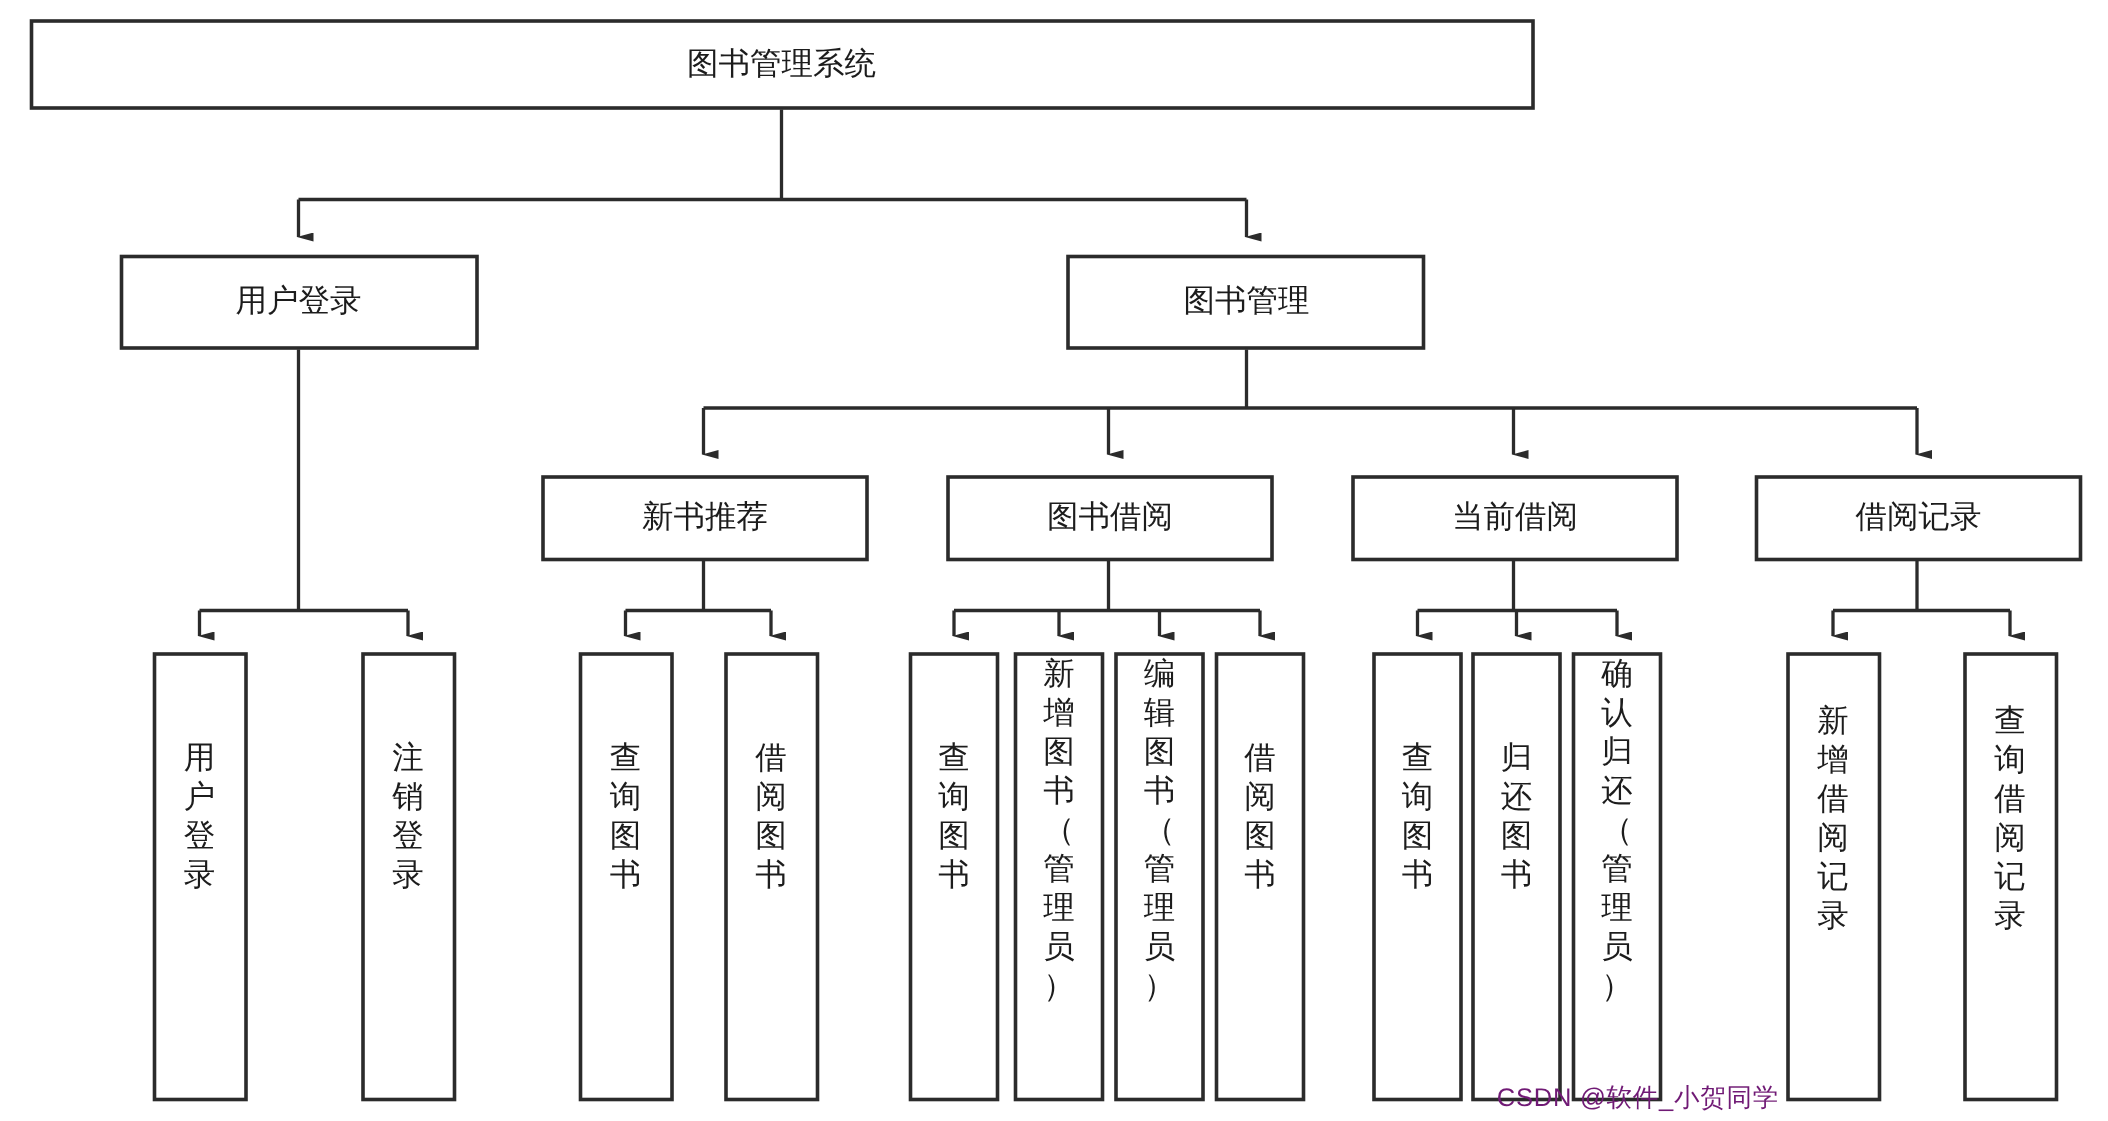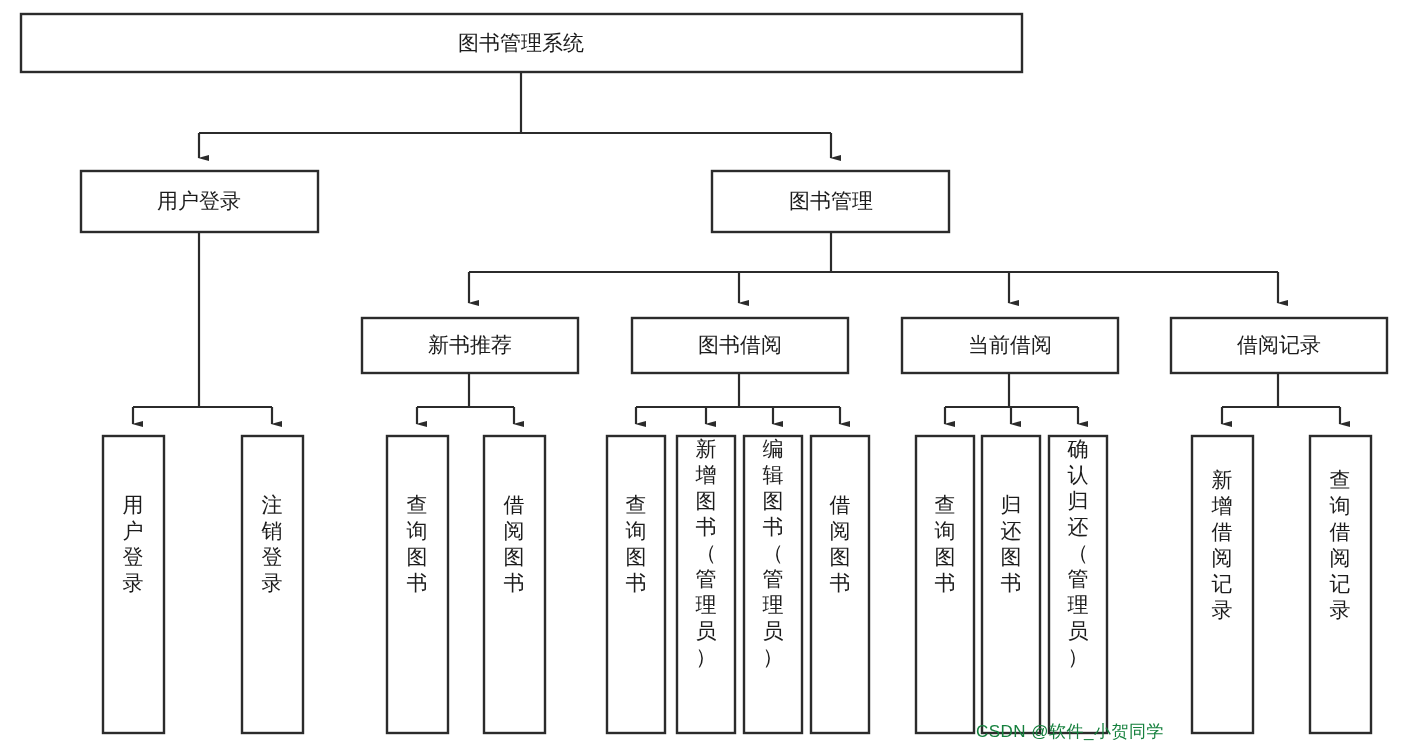--- a/index.html
+++ b/index.html
@@ -46,25 +46,25 @@
     dominant-baseline: middle;
   }
   .node-label-v {
     font-family: "Liberation Sans", "DejaVu Sans", sans-serif;
     font-size: 21px;
     fill: #1c1c1c;
     text-anchor: middle;
   }
   .watermark {
     position: absolute;
-    right: 26px;
+    right: 4px;
     bottom: 4px;
     font-family: "Liberation Sans", "DejaVu Sans", sans-serif;
     font-size: 17px;
-    color: #15803d;
+    color: #701a75;
     letter-spacing: 0.5px;
     white-space: nowrap;
     user-select: none;
   }
 </style>
 </head>
 <body>
 
 <div id="diagram-root">
 

